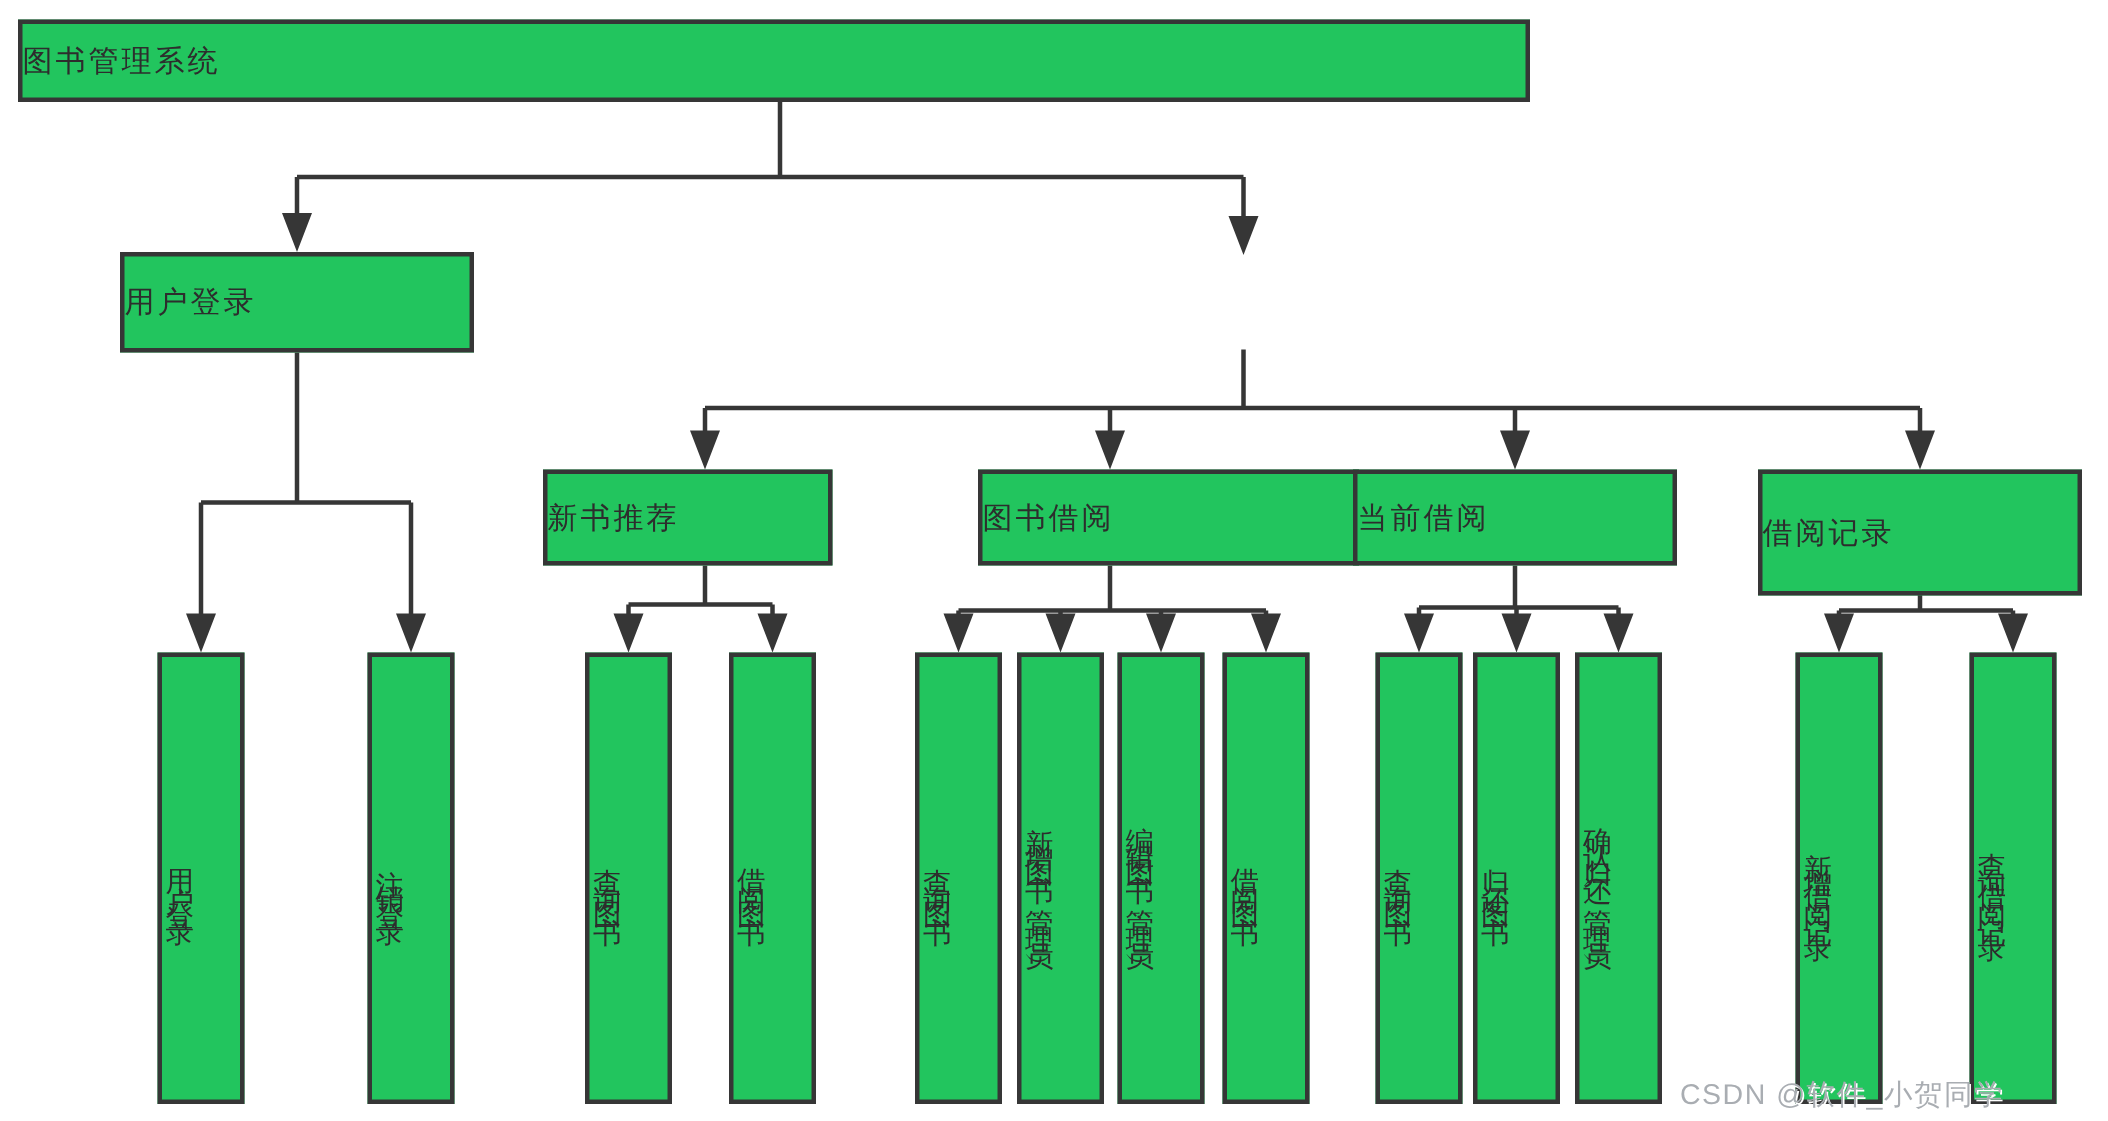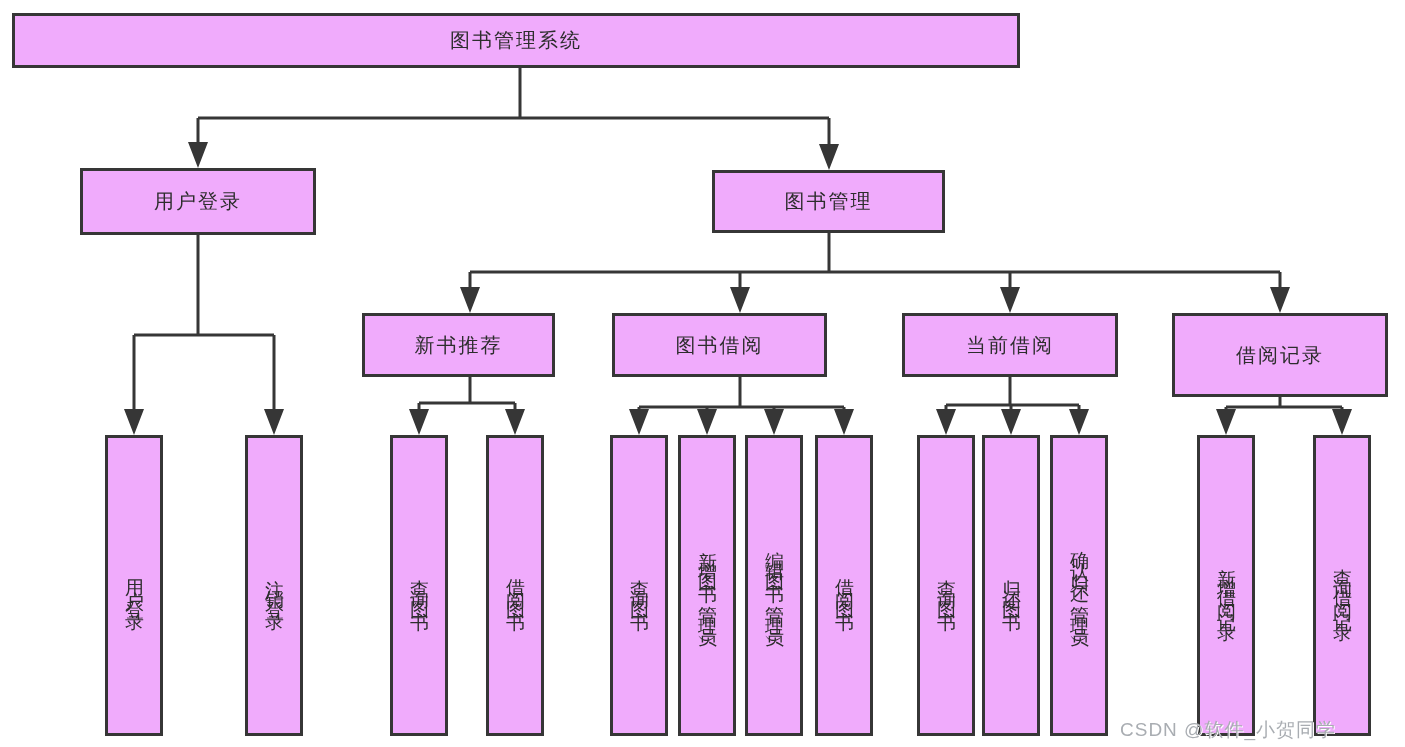--- a/index.html
+++ b/index.html
@@ -12,36 +12,36 @@
     font-family: "Liberation Sans", "DejaVu Sans", sans-serif;
   }
   #connectors {
     position: absolute;
     left: 0; top: 0;
     width: 1405px; height: 747px;
   }
   .node {
     position: absolute;
     box-sizing: border-box;
-    background: #f0abfc;
+    background: #22c55e;
     border: 3px solid #363636;
     display: flex;
     align-items: center;
-    justify-content: center;
+    justify-content: flex-start;
     color: #2d2d2d;
     font-size: 20px;
     letter-spacing: 2px;
     text-align: center;
   }
   
   .n-root  { left: 12px;   top: 13px;  width: 1008px; height: 55px; }
   .n-l2a   { left: 80px;   top: 168px; width: 236px;  height: 67px; }
   .n-l2b   { left: 712px;  top: 170px; width: 233px;  height: 63px; }
   .n-l3a   { left: 362px;  top: 313px; width: 193px;  height: 64px; }
-  .n-l3b   { left: 612px;  top: 313px; width: 215px;  height: 64px; }
+  .n-l3b   { left: 652px;  top: 313px; width: 254px;  height: 64px; }
   .n-l3c   { left: 902px;  top: 313px; width: 216px;  height: 64px; }
   .n-l3d   { left: 1172px; top: 313px; width: 216px;  height: 84px; }
   
   .leaf {
     top: 435px;
     width: 58px;
     height: 301px;
     font-size: 19px;
     letter-spacing: 0;
   }
@@ -136,23 +136,20 @@
              M1332 409 h20 l-10 26 z" fill="#363636" stroke="none"></path>
   </svg>
 
   <div class="node n-root">
     <span>图书管理系统</span>
   </div>
 
   <div class="node n-l2a">
     <span>用户登录</span>
   </div>
-  <div class="node n-l2b">
-    <span>图书管理</span>
-  </div>
 
   <div class="node n-l3a">
     <span>新书推荐</span>
   </div>
   <div class="node n-l3b">
     <span>图书借阅</span>
   </div>
   <div class="node n-l3c">
     <span>当前借阅</span>
   </div>

